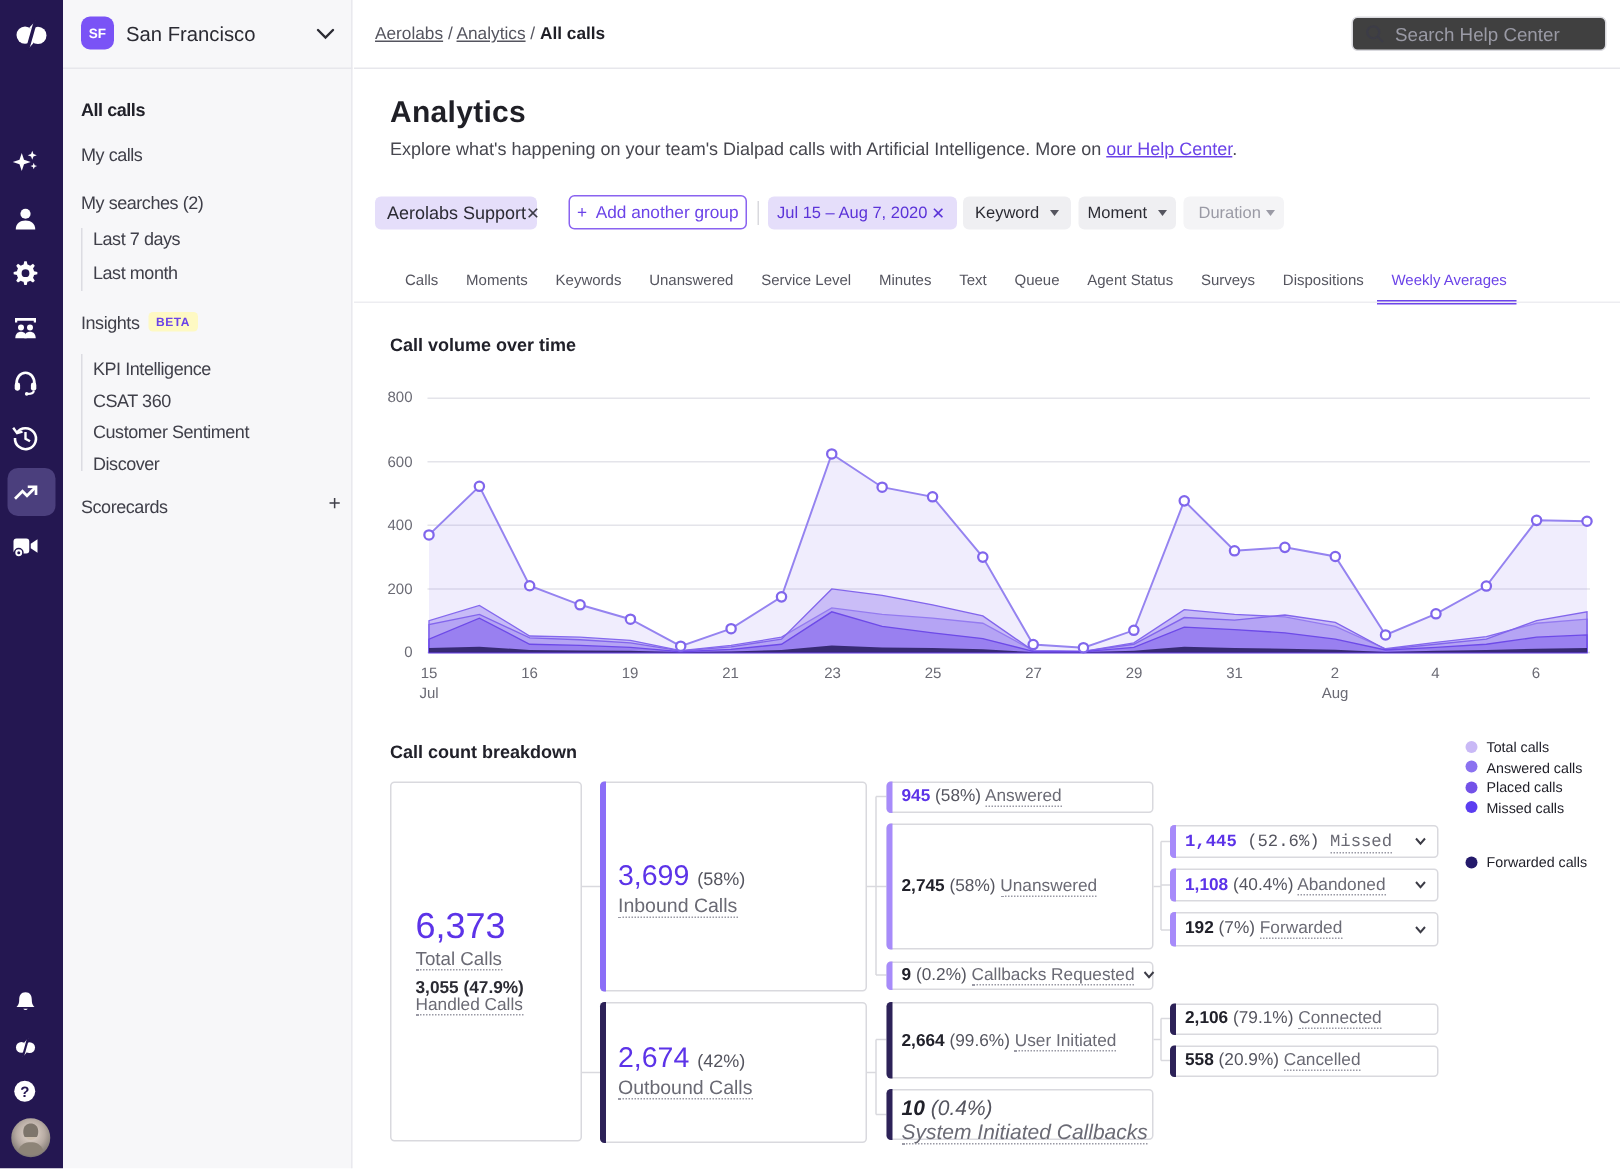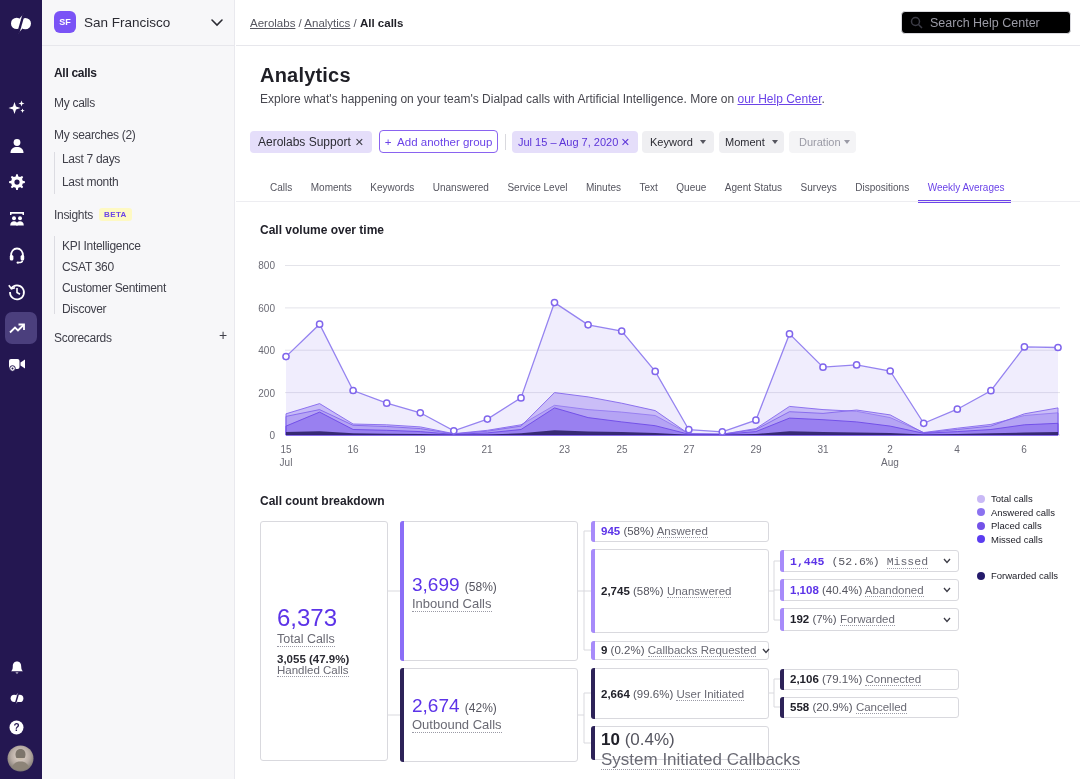--- a/index.html
+++ b/index.html
@@ -17,21 +17,21 @@
 .sfbadge { position:absolute; left:54px; top:11px; width:22px; height:22px; border-radius:6px; background:#7a53f6; color:#fff; font-size:9px; font-weight:bold; display:flex; align-items:center; justify-content:center; }
 .sitem { position:absolute; left:54px; font-size:12px; letter-spacing:-0.3px; color:#40404a; }
 .sitem.b { font-weight:bold; color:#21212a; }
 .subgroup { border-left:1px solid #dcdce2; padding-left:7px; }
 .beta { display:inline-block; background:#fef9c3; color:#6b43e8; font-size:8px; font-weight:bold; border-radius:3px; padding:2px 5px; margin-left:6px; vertical-align:2px; letter-spacing:.4px;}
 
 #mainhead { position:absolute; left:236px; top:0; width:844px; height:46px; background:#fff; border-bottom:1px solid #e7e7ec; }
 .crumb { position:absolute; left:250px; top:17px; font-size:11.5px; color:#55555f; }
 .crumb a { color:#55555f; text-decoration:underline; }
 .crumb b { color:#1f1f26; }
-#search { position:absolute; left:901px; top:11px; width:170px; height:23px; border:1px solid #d9d9de; border-radius:4px; background:#000000; font-size:12.5px; color:#9a9aa5; display:flex; align-items:center; padding-left:8px; }
+#search { position:absolute; left:901px; top:11px; width:170px; height:23px; border:1px solid #d9d9de; border-radius:4px; background:#404040; font-size:12.5px; color:#9a9aa5; display:flex; align-items:center; padding-left:8px; }
 
 h1.pagetitle { position:absolute; left:260px; top:64px; font-size:20px; color:#1f1f26; letter-spacing:.2px; }
 .desc { position:absolute; left:260px; top:92px; font-size:12px; color:#47474f; }
 .desc a { color:#6b43e8; text-decoration:underline; }
 
 .chip { position:absolute; top:131px; height:22px; border-radius:4px; font-size:12px; display:flex; align-items:center; padding:0 10px; color:#2b2b33; white-space:nowrap; }
 .chip .x { margin-left:7px; font-size:11px; color:#3c3c46; }
 .lav { background:#e5defa; }
 .gray { background:#efeff2; }
 .chip.add { border:1px solid #8a63f0; color:#6b43e8; background:#fff; height:23px; top:130px; }
@@ -81,21 +81,21 @@
 
   <div class="crumb"><a>Aerolabs</a> / <a>Analytics</a> / <b>All calls</b></div>
   <div id="search"><svg width="13" height="13" viewBox="0 0 13 13" style="position:static;margin-right:7px;">
         <circle cx="5.5" cy="5.5" r="4" fill="none" stroke="#3c3c46" stroke-width="1.5"></circle>
         <path d="M8.5 8.5 L12 12" stroke="#3c3c46" stroke-width="1.5"></path>
       </svg>Search Help Center</div>
 
   <h1 class="pagetitle">Analytics</h1>
   <div class="desc">Explore what's happening on your team's Dialpad calls with Artificial Intelligence. More on <a>our Help Center</a>.</div>
 
-  <div class="chip lav" style="left:250px;width:122px;justify-content:space-between;padding:0 8px;">Aerolabs Support<span class="x" style="margin-left:0;">✕</span></div>
+  <div class="chip lav" style="left:250px;width:108px;justify-content:space-between;padding:0 8px;">Aerolabs Support<span class="x" style="margin-left:0;">✕</span></div>
   <div class="chip add" style="left:379px;width:119px;justify-content:center;font-size:11.5px;padding:0;">+&nbsp; Add another group</div>
   <div class="abs" style="left:505px;top:134px;width:1px;height:16px;background:#d9d9de;"></div>
   <div class="chip lav" style="left:512px;width:126px;font-size:11px;padding:0 8px 0 6px;justify-content:space-between;color:#5b33d8;">Jul 15 – Aug 7, 2020<span class="x" style="margin-left:0;color:#5b33d8;">✕</span></div>
   <div class="chip gray" style="left:642px;width:72px;font-size:11px;padding:0 8px;justify-content:space-between;">Keyword<span class="caret" style="margin-left:0;"></span></div>
   <div class="chip gray" style="left:719px;width:65px;font-size:11px;padding:0 6px;justify-content:space-between;">Moment<span class="caret" style="margin-left:0;"></span></div>
   <div class="chip" style="left:789px;width:67px;color:#9a9aa5;background:#f4f4f6;font-size:11px;padding:0 6px 0 10px;justify-content:space-between;">Duration<span class="caret" style="border-top-color:#9a9aa5;margin-left:0;"></span></div>
 
   <div id="tabs"><span>Calls</span><span>Moments</span><span>Keywords</span><span>Unanswered</span><span>Service Level</span><span>Minutes</span><span>Text</span><span>Queue</span><span>Agent Status</span><span>Surveys</span><span>Dispositions</span><span class="on">Weekly Averages</span></div>
   <div class="tabline"></div>
   <div class="abs" style="left:236px;top:201px;width:844px;height:1px;background:#ededf1;"></div>
@@ -144,21 +144,21 @@
   </svg>
   <div class="ylab" style="left:251px;top:260px;">800</div>
   <div class="ylab" style="left:251px;top:303px;">600</div>
   <div class="ylab" style="left:251px;top:345px;">400</div>
   <div class="ylab" style="left:251px;top:388px;">200</div>
   <div class="ylab" style="left:251px;top:430px;">0</div>
   <div class="xlab" style="left:271px;top:444px;">15</div>
   <div class="xlab" style="left:338px;top:444px;">16</div>
   <div class="xlab" style="left:405px;top:444px;">19</div>
   <div class="xlab" style="left:472px;top:444px;">21</div>
-  <div class="xlab" style="left:540px;top:444px;text-align:right;">23</div>
+  <div class="xlab" style="left:540px;top:444px;">23</div>
   <div class="xlab" style="left:607px;top:444px;">25</div>
   <div class="xlab" style="left:674px;top:444px;">27</div>
   <div class="xlab" style="left:741px;top:444px;">29</div>
   <div class="xlab" style="left:808px;top:444px;">31</div>
   <div class="xlab" style="left:875px;top:444px;">2</div>
   <div class="xlab" style="left:942px;top:444px;">4</div>
   <div class="xlab" style="left:1009px;top:444px;">6</div>
   <div class="xlab" style="left:271px;top:457px;">Jul</div>
   <div class="xlab" style="left:875px;top:457px;">Aug</div>
 
@@ -210,21 +210,21 @@
   <div class="abs" style="left:601px;top:644px;font-size:11.5px;"><span class="numd">9</span> <span class="pct">(0.2%)</span> <span class="lbl">Callbacks Requested</span> <svg width="8" height="6" viewBox="0 0 8 6" style="position:static;margin-left:2px;">
         <path d="M1 1 L4 4.5 L7 1" stroke="#3c3c46" stroke-width="1.3" fill="none"></path>
       </svg></div>
 
   <div class="bbox" style="left:591px;top:668px;width:178px;height:51px;"></div>
   <div class="accent" style="left:591px;top:668px;height:51px;background:#2d2258;"></div>
   <div class="abs" style="left:601px;top:688px;font-size:11.5px;"><span class="numd">2,664</span> <span class="pct">(99.6%)</span> <span class="lbl">User Initiated</span></div>
 
   <div class="bbox" style="left:591px;top:726px;width:178px;height:34px;"></div>
   <div class="accent" style="left:591px;top:726px;height:34px;background:#2d2258;"></div>
-  <div class="abs" style="left:601px;top:730px;font-size:17px;"><span class="numd">10</span> <span class="pct">(0.4%)</span><br><span class="lbl">System Initiated Callbacks</span></div>
+  <div class="abs" style="left:601px;top:730px;font-size:14px;font-style:italic;"><span class="numd">10</span> <span class="pct">(0.4%)</span><br><span class="lbl">System Initiated Callbacks</span></div>
 
   <div class="bbox" style="left:780px;top:550px;width:179px;height:22px;"></div>
   <div class="accent" style="left:780px;top:550px;height:22px;background:#a78bfa;"></div>
   <div class="abs" style="left:790px;top:555px;font-size:11.5px;font-family:Liberation Mono, monospace;"><span class="num">1,445</span> <span class="pct">(52.6%)</span> <span class="lbl">Missed</span></div>
   <svg style="left:943px;top:558px;" width="8" height="6" viewBox="0 0 8 6">
       <path d="M1 1 L4 4.5 L7 1" stroke="#3c3c46" stroke-width="1.3" fill="none"></path>
     </svg>
 
   <div class="bbox" style="left:780px;top:579px;width:179px;height:22px;"></div>
   <div class="accent" style="left:780px;top:579px;height:22px;background:#a78bfa;"></div>

